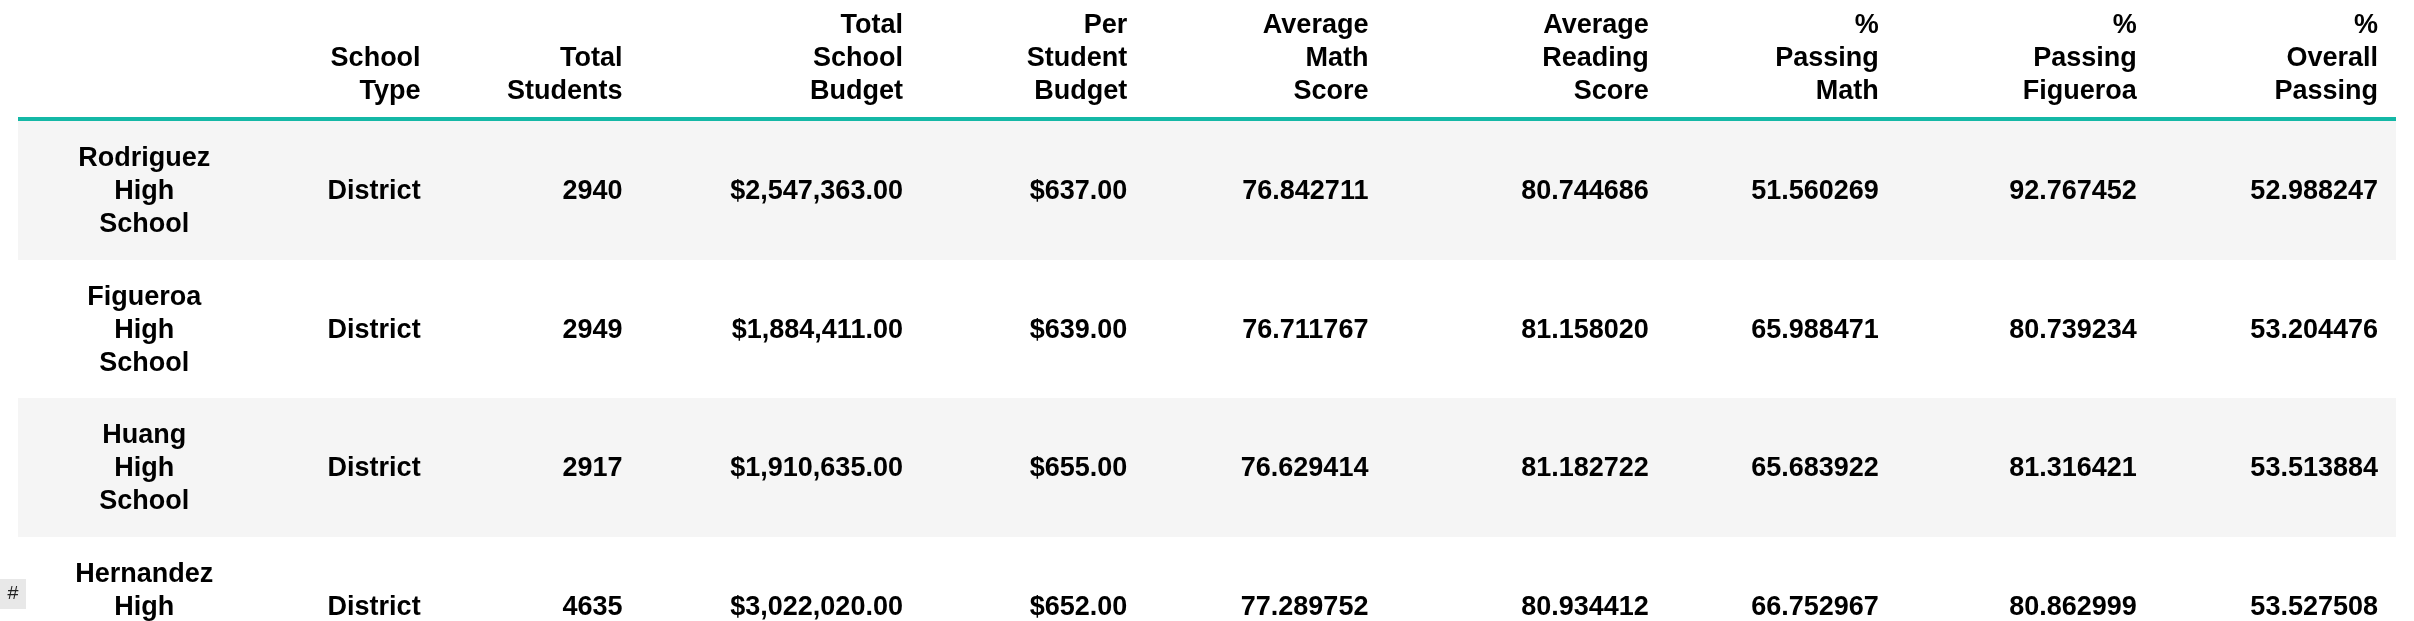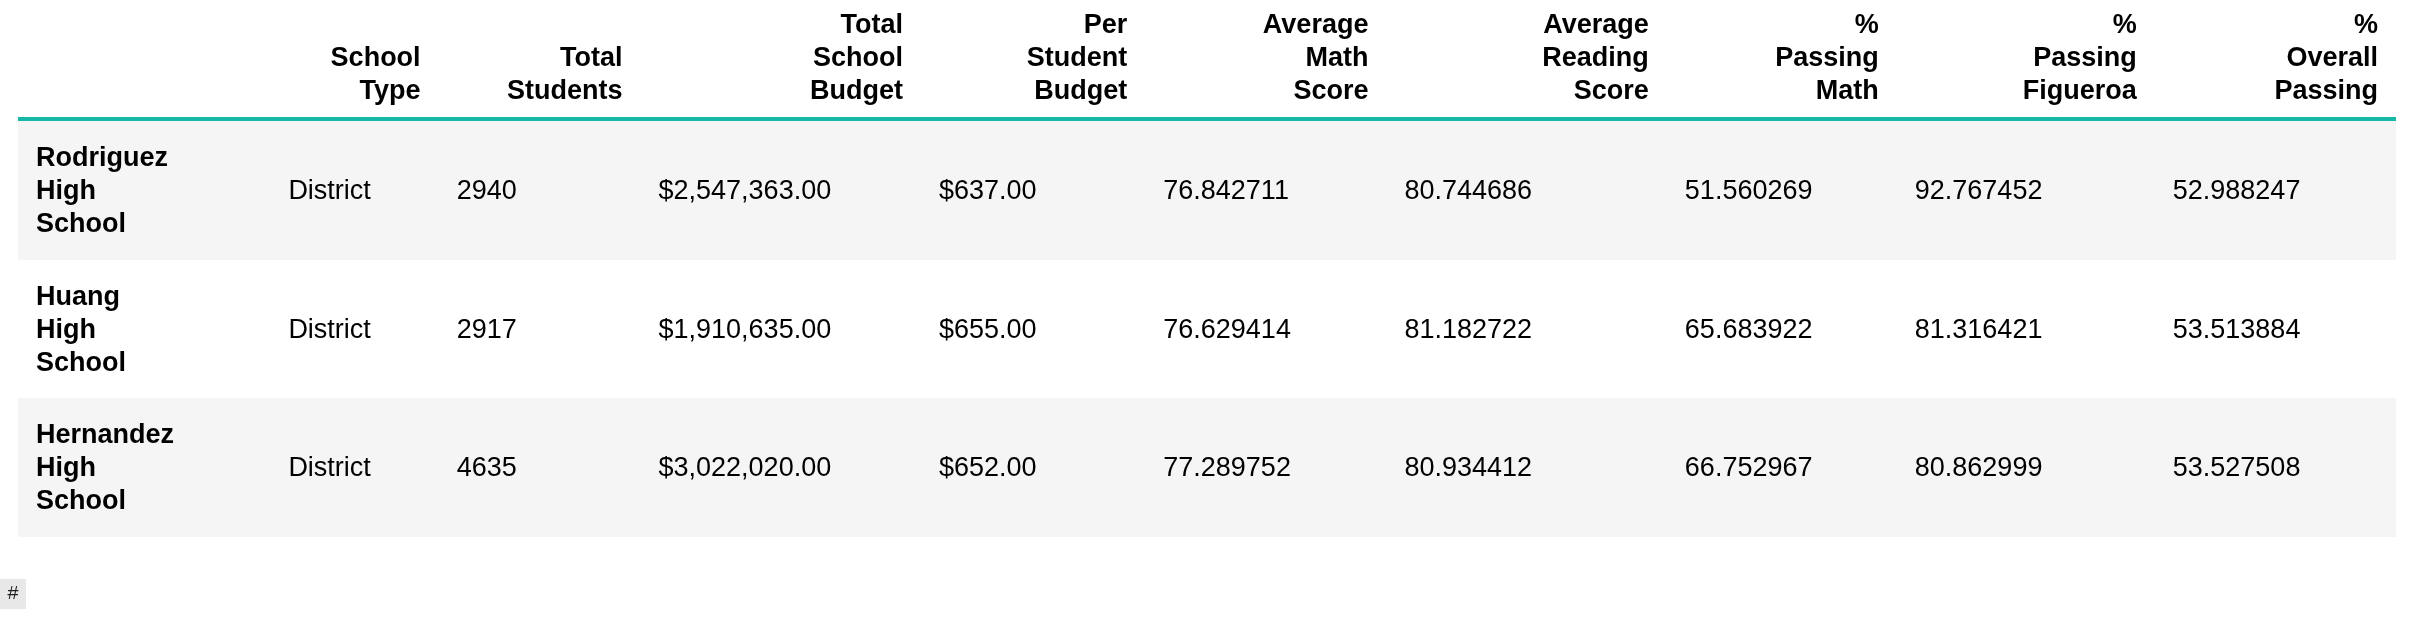--- a/index.html
+++ b/index.html
@@ -35,28 +35,30 @@
     line-height: 1.22;
     border-bottom: 4px solid #14b8a6;
     white-space: normal;
     word-spacing: 100px; 
   }
   table.datatable thead th.indexhead {
     text-align: left;
     word-spacing: normal;
   }
   table.datatable tbody td {
+    text-align: right;
     vertical-align: middle;
     padding: 20px 18px;
     line-height: 1.22;
     border: none;
     white-space: nowrap;
+    font-weight: bold;
   }
   table.datatable tbody td.rowhead {
-    text-align: left;
+    text-align: center;
     font-weight: bold;
     white-space: normal;
     word-spacing: 100px;
     padding-right: 18px;
   }
   table.datatable tbody tr:nth-child(odd) {
     background: #f5f5f5;
   }
   table.datatable tbody tr:nth-child(even) {
     background: #ffffff;
@@ -127,20 +129,32 @@
         <td>2940</td>
         <td>$2,547,363.00</td>
         <td>$637.00</td>
         <td>76.842711</td>
         <td>80.744686</td>
         <td>51.560269</td>
         <td>92.767452</td>
         <td>52.988247</td>
       </tr>
       <tr>
+        <td class="rowhead">Figueroa High School</td>
+        <td>District</td>
+        <td>2949</td>
+        <td>$1,884,411.00</td>
+        <td>$639.00</td>
+        <td>76.711767</td>
+        <td>81.158020</td>
+        <td>65.988471</td>
+        <td>80.739234</td>
+        <td>53.204476</td>
+      </tr>
+      <tr>
         <td class="rowhead">Huang High School</td>
         <td>District</td>
         <td>2917</td>
         <td>$1,910,635.00</td>
         <td>$655.00</td>
         <td>76.629414</td>
         <td>81.182722</td>
         <td>65.683922</td>
         <td>81.316421</td>
         <td>53.513884</td>

